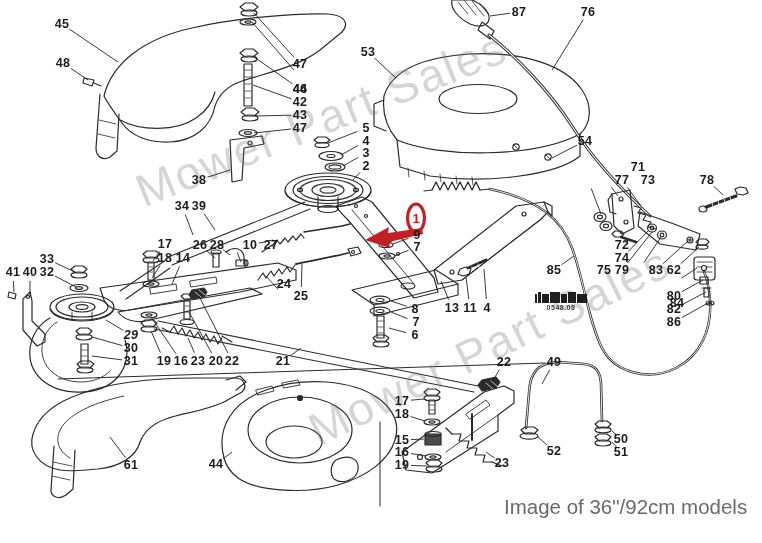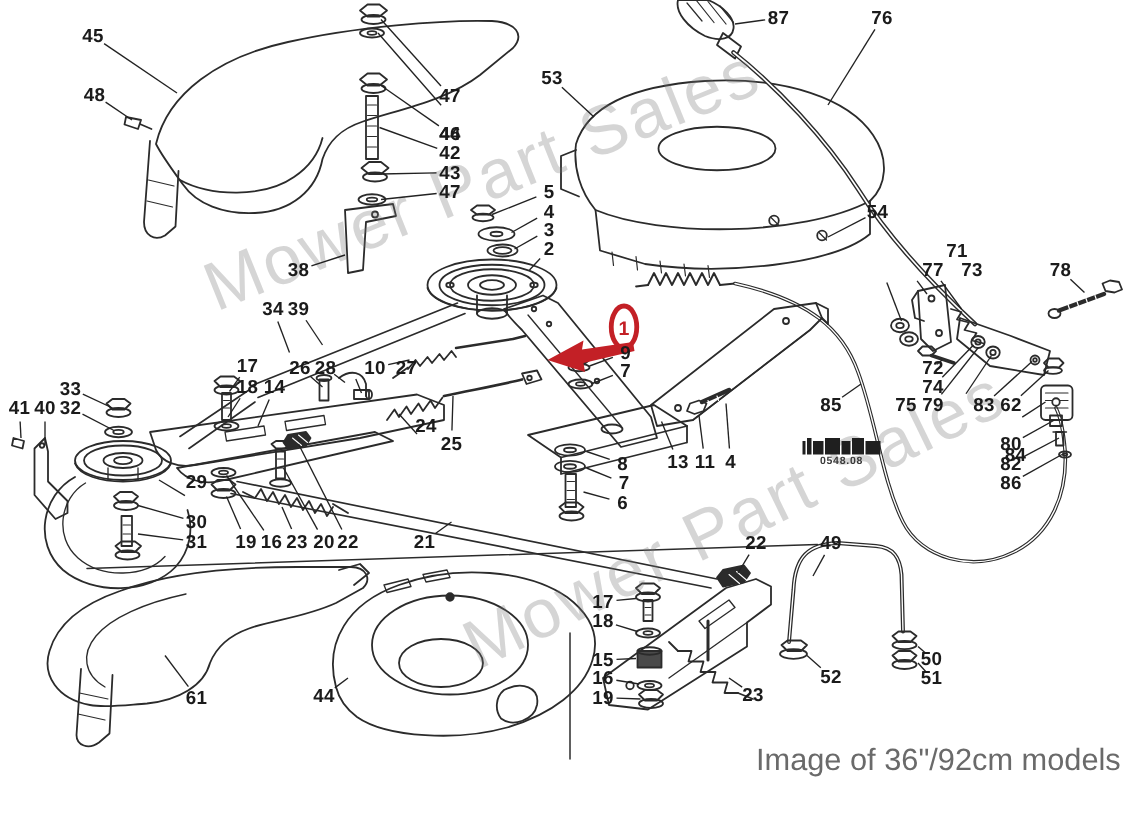--- a/index.html
+++ b/index.html
@@ -404,21 +404,21 @@
       <div class="part-label" style="left: 165px; top: 258px;">18</div>
       <div class="part-label" style="left: 183px; top: 258px;">14</div>
       <div class="part-label" style="left: 200px; top: 245px;">26</div>
       <div class="part-label" style="left: 217px; top: 245px;">28</div>
       <div class="part-label" style="left: 234px; top: 245px; margin-left: 37px;">27</div>
       <div class="part-label" style="left: 250px; top: 245px;">10</div>
       <div class="part-label" style="left: 47px; top: 259px;">33</div>
       <div class="part-label" style="left: 47px; top: 272px;">32</div>
       <div class="part-label" style="left: 13px; top: 272px;">41</div>
       <div class="part-label" style="left: 30px; top: 272px;">40</div>
-      <div class="part-label" style="left: 131px; top: 321px;">29</div>
+      <div class="part-label" style="left: 131px; top: 335px; font-style: italic;">29</div>
       <div class="part-label" style="left: 131px; top: 348px;">30</div>
       <div class="part-label" style="left: 131px; top: 361px;">31</div>
       <div class="part-label" style="left: 284px; top: 284px; text-align: center;">24</div>
       <div class="part-label" style="left: 301px; top: 296px;">25</div>
       <div class="part-label" style="left: 417px; top: 235px;">9</div>
       <div class="part-label" style="left: 417px; top: 247px;">7</div>
       <div class="part-label" style="left: 415px; top: 309px;">8</div>
       <div class="part-label" style="left: 416px; top: 322px;">7</div>
       <div class="part-label" style="left: 415px; top: 335px;">6</div>
       <div class="part-label" style="left: 452px; top: 308px;">13</div>

